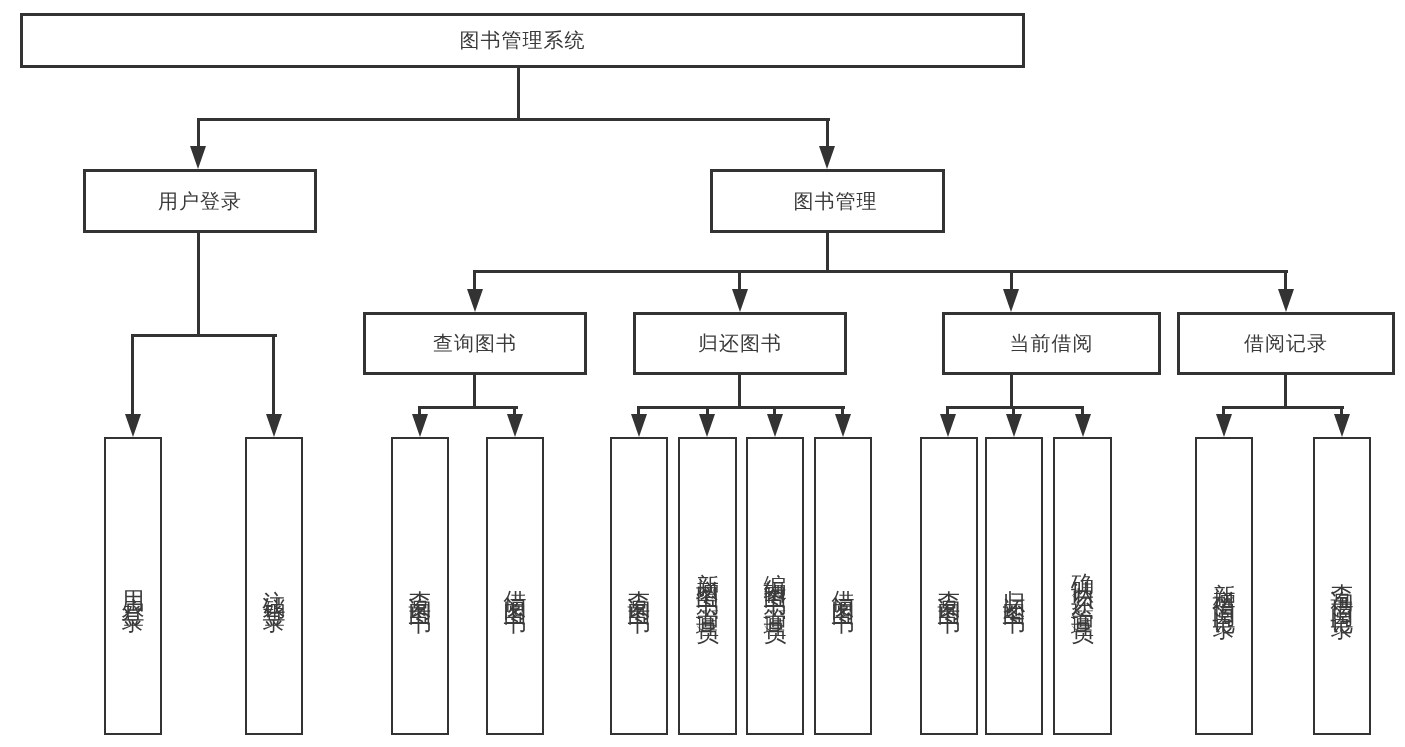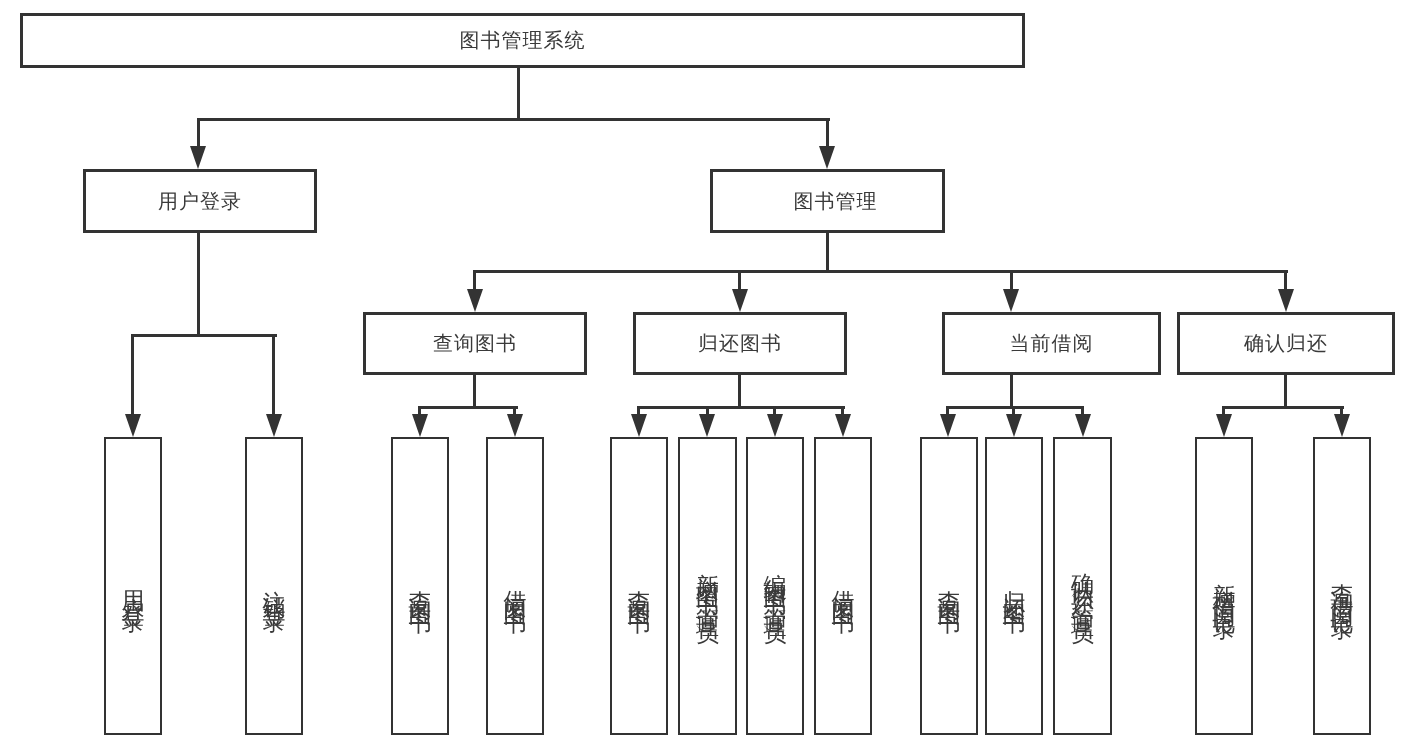--- a/index.html
+++ b/index.html
@@ -76,21 +76,21 @@
   <div class="box" style="left:363px;top:312px;width:224px;height:63px;">
     <span class="hlabel">查询图书</span>
   </div>
   <div class="box" style="left:633px;top:312px;width:214px;height:63px;">
     <span class="hlabel">归还图书</span>
   </div>
   <div class="box" style="left:902px;top:312px;width:219px;height:63px;margin-left:40px;">
     <span class="hlabel">当前借阅</span>
   </div>
   <div class="box" style="left:1177px;top:312px;width:218px;height:63px;">
-    <span class="hlabel">确认归还</span>
+    <span class="hlabel">借阅记录</span>
   </div>
 
   <div class="vline" style="left:473px;top:375px;height:33px;"></div>
   <div class="hline" style="left:418px;top:406px;width:100px;"></div>
   <div class="vline" style="left:418px;top:406px;height:12px;"></div>
   <div class="arrow" style="left:412px;top:414px;"></div>
   <div class="vline" style="left:513px;top:406px;height:12px;"></div>
   <div class="arrow" style="left:507px;top:414px;"></div>
 
   <div class="vline" style="left:738px;top:375px;height:33px;"></div>

